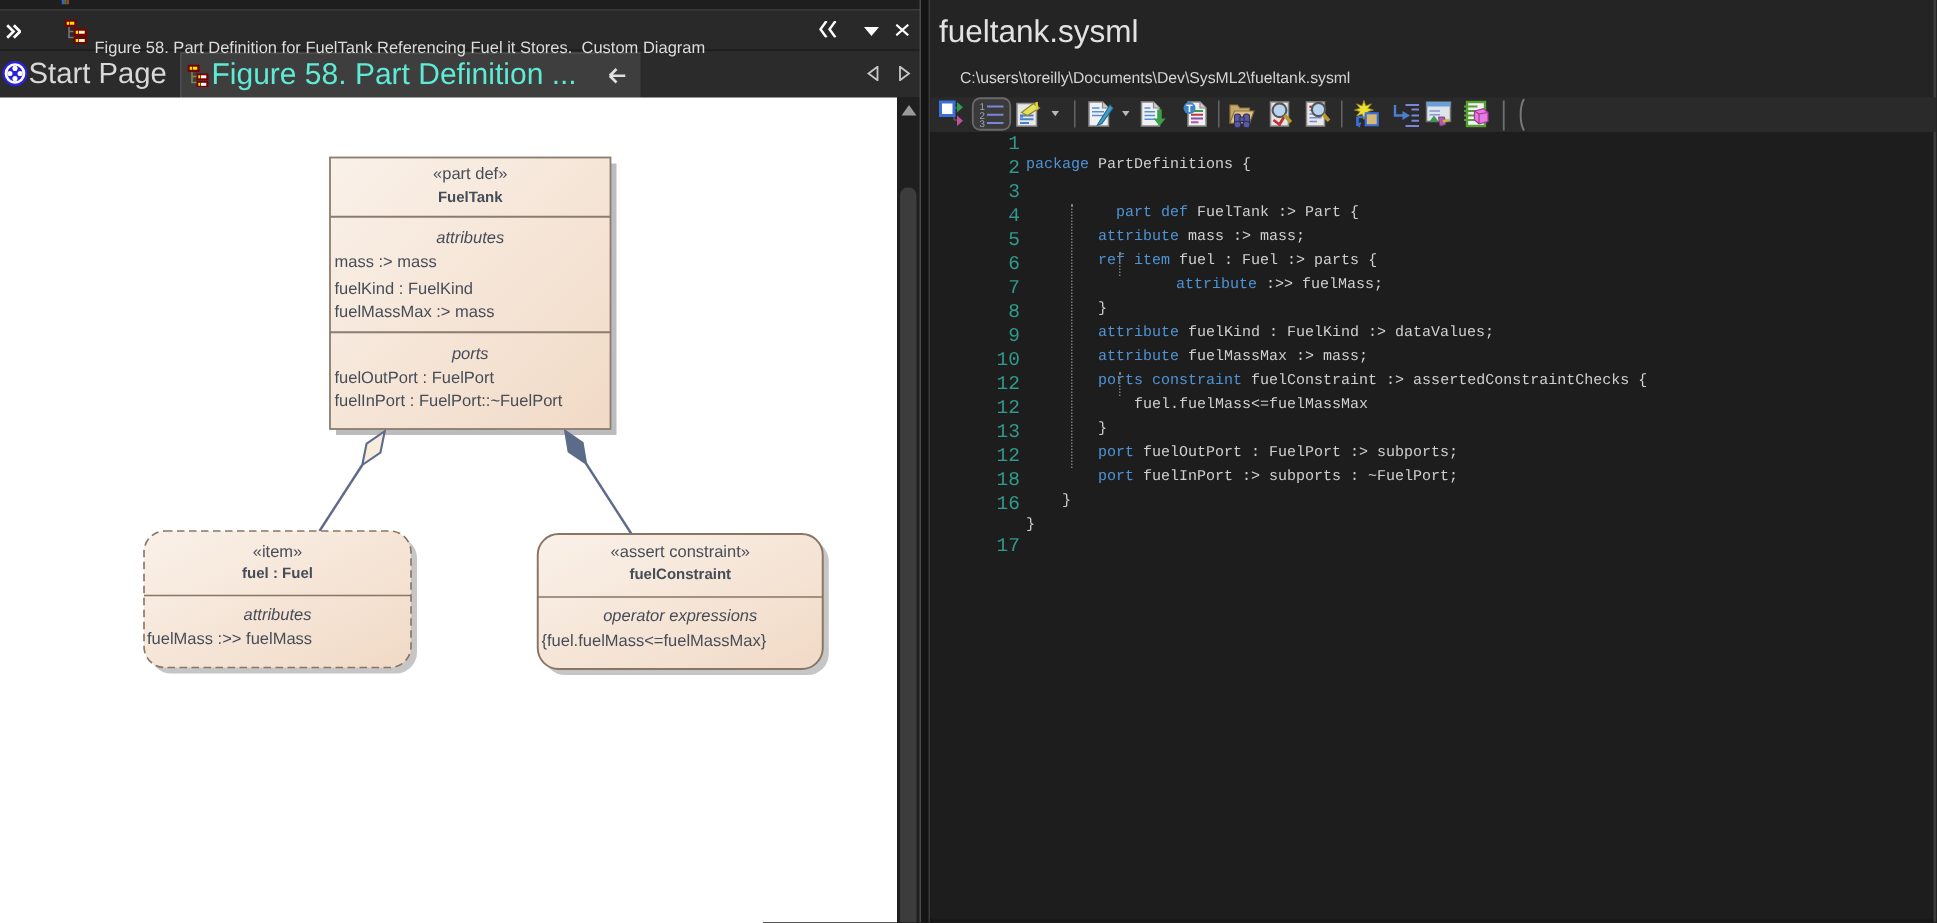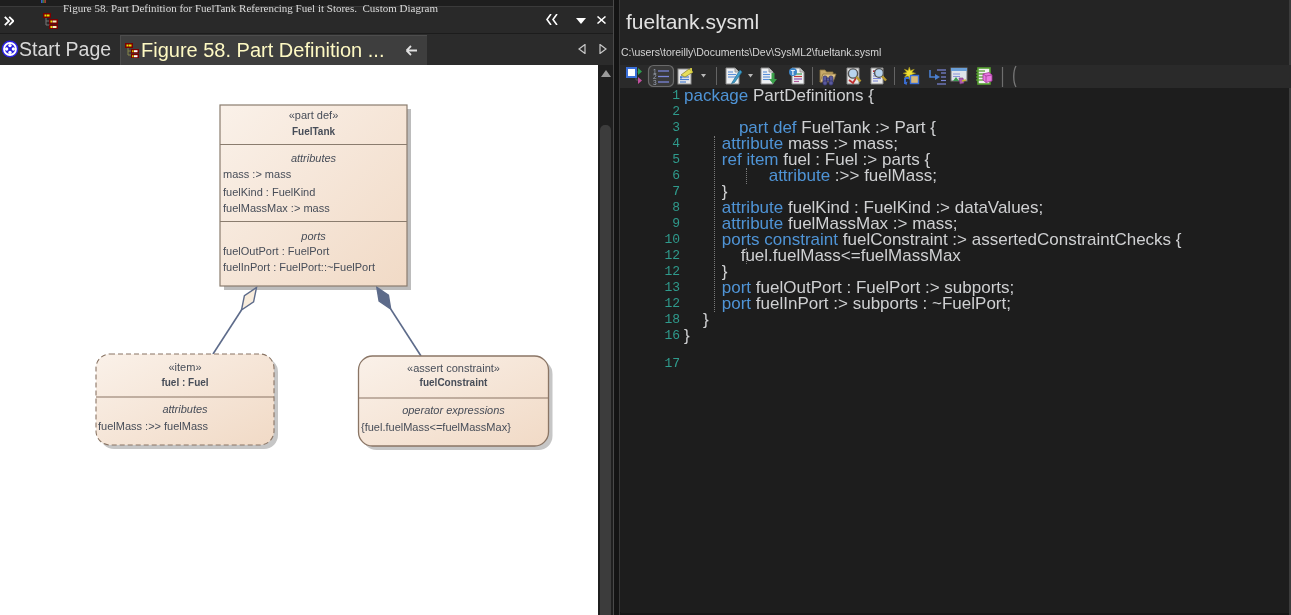--- a/index.html
+++ b/index.html
@@ -4,41 +4,41 @@
 <style>
   html,body{margin:0;padding:0;}
   body{width:1291px;height:615px;position:relative;overflow:hidden;
        font-family:"Liberation Sans",sans-serif;background:#1d1d1d;}
   .abs{position:absolute;}
   
   #topstrip{left:0;top:0;width:617px;height:6px;background:#1e1e1e;}
   #titlebar{left:0;top:6px;width:617px;height:27px;background:#292929;border-bottom:1px solid #1c1c1c;}
   #tabbar{left:0;top:34px;width:617px;height:31px;background:#2b2b2b;}
   #activetab{left:120px;top:35px;width:306px;height:30px;background:#3e3e3e;border-left:1px solid #4d4d4d;border-top:1px solid #4d4d4d;}
-  #titletext{left:63px;top:2px;font-size:11px;color:#dcdcdc;white-space:nowrap;font-family:Liberation Serif, serif;}
+  #titletext{left:63px;top:26px;font-size:11px;color:#dcdcdc;white-space:nowrap;}
   #startpagetext{left:19px;top:38px;font-size:19.5px;color:#d8d8d8;}
-  #activetabtext{left:141px;top:39px;font-size:20px;color:#fef9c3;white-space:nowrap;}
+  #activetabtext{left:141px;top:39px;font-size:20px;color:#5eead4;white-space:nowrap;}
   
   #diagram{left:0;top:65px;width:598px;height:550px;background:#ffffff;}
   
   #sbtrack{left:598px;top:65px;width:15px;height:550px;background:#1f1f1f;}
   #sbthumb{left:600px;top:125px;width:11px;height:490px;background:#3c3c3c;border-radius:5px 5px 0 0;}
   #paneedge{left:613px;top:0px;width:1px;height:615px;background:#4a4a4a;}
   #panediv{left:614px;top:0;width:7px;height:615px;background:#141414;}
   #paneedge2{left:619px;top:0px;width:1px;height:615px;background:#383838;}
   
   #rheader{left:620px;top:0;width:671px;height:88px;background:#242424;}
   #rtitle{left:626px;top:10px;font-size:21px;color:#e2e2e2;}
-  #rpath{left:621px;top:46px;font-size:10.5px;color:#d4d4d4;}
+  #rpath{left:621px;top:46px;font-size:10.5px;color:#d4d4d4;padding-left:19px;}
   #rcode{left:620px;top:88px;width:671px;height:524px;background:#1d1d1d;}
   #rbottom{left:620px;top:613px;width:671px;height:2px;background:#161616;}
   #redge{left:1289px;top:0;width:2px;height:615px;background:#3c3c3c;}
   
-  .codeline{position:absolute;font-family:Liberation Sans, sans-serif;font-size:17px;
-            line-height:16px;white-space:pre;color:#cfd0d2;}
+  .codeline{position:absolute;font-family:Liberation Mono, monospace;font-size:10px;
+            line-height:16px;white-space:pre;color:#cfd0d2;margin-top:15px;}
   .ln{position:absolute;width:60px;text-align:right;font-family:"Liberation Mono",monospace;
       font-size:13px;line-height:16px;color:#2f9a8c;}
   .kw{color:#4f94d6;}
   .guide{position:absolute;width:1px;border-left:1px dotted #7a7a7a;}
 </style>
 </head>
 <body>
 
 <div id="topstrip" class="abs"></div>
 <svg class="abs" style="left:41px;top:0" width="5" height="3" viewBox="0 0 5 3">

